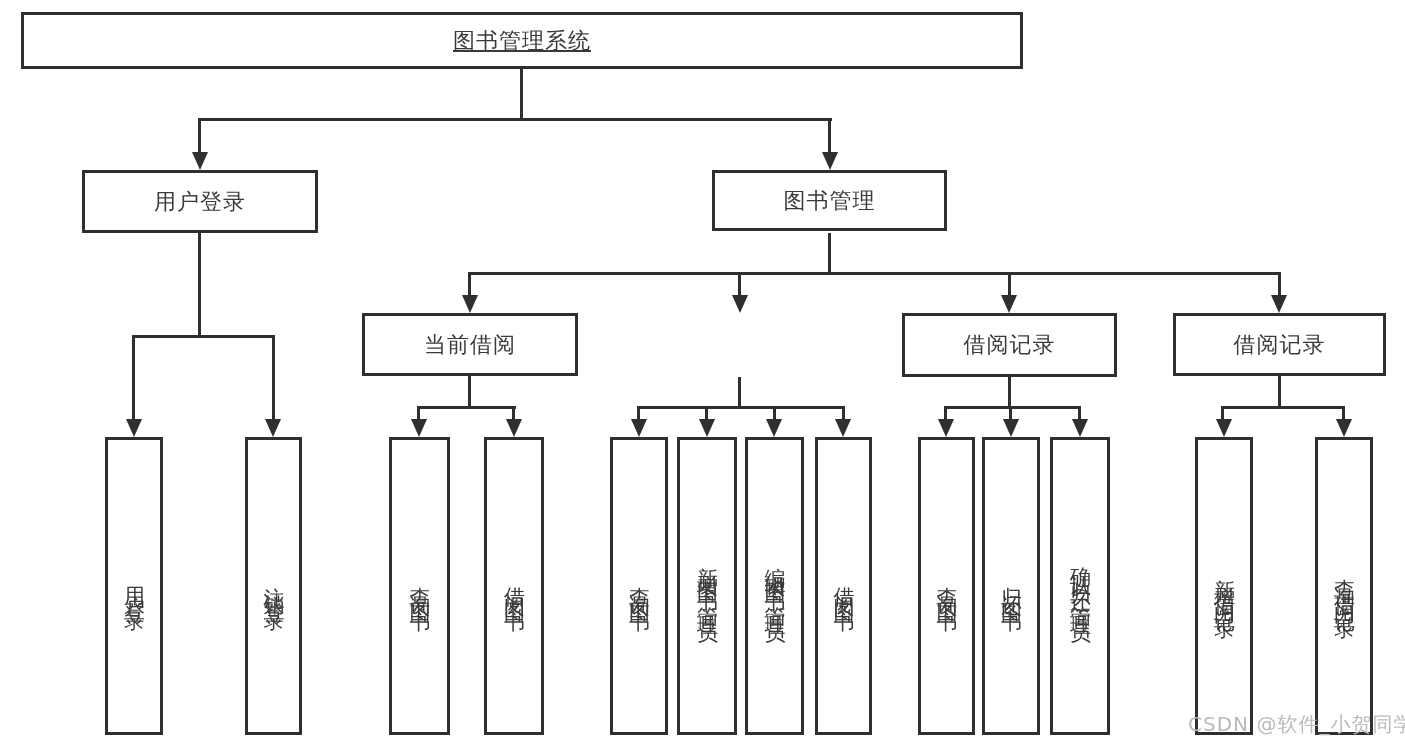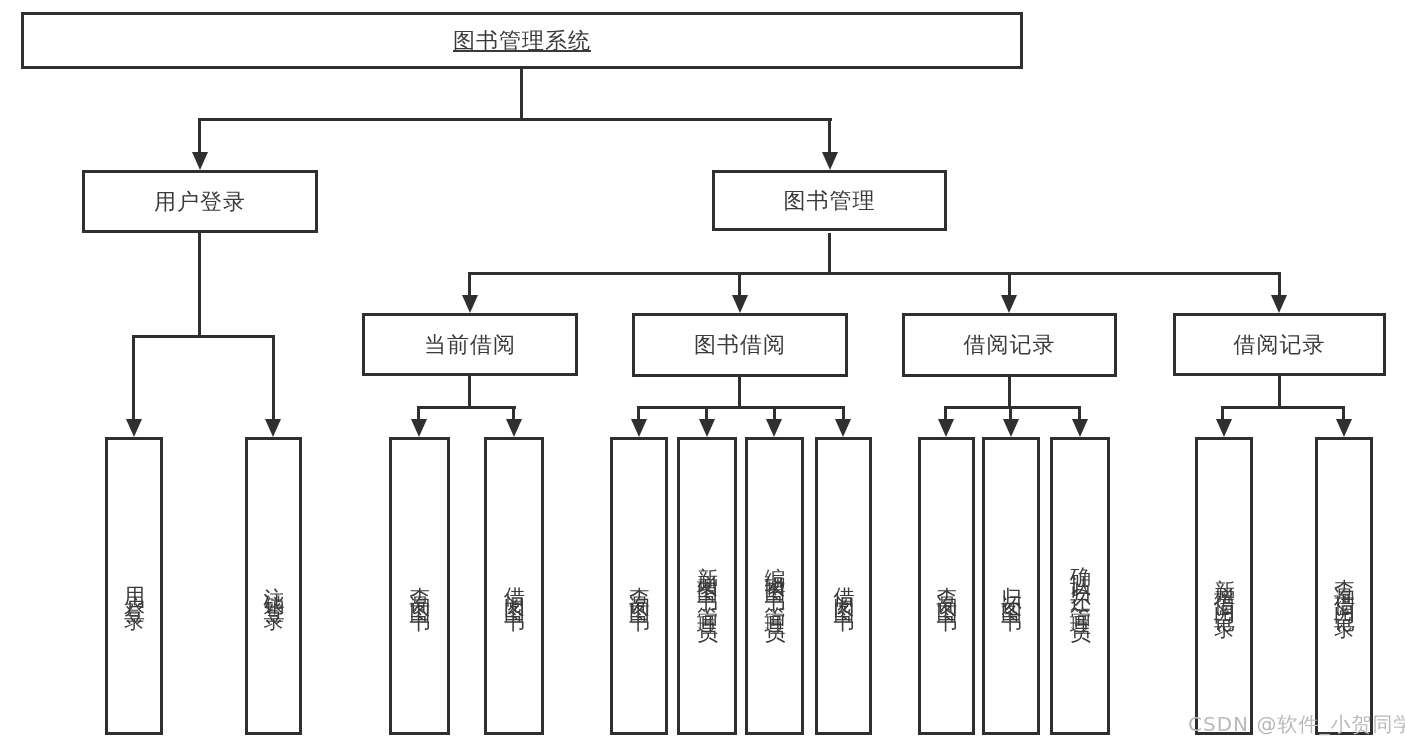--- a/index.html
+++ b/index.html
@@ -95,23 +95,20 @@
   <div class="vline" style="left:1008px;top:275px;height:22px;"></div>
   <div class="vline" style="left:1278px;top:275px;height:22px;"></div>
   <div class="arrow" style="left:462px;top:295px;"></div>
   <div class="arrow" style="left:732px;top:295px;"></div>
   <div class="arrow" style="left:1001px;top:295px;"></div>
   <div class="arrow" style="left:1271px;top:295px;"></div>
 
   <div class="node" style="left:362px;top:313px;width:216px;height:63px;">
     <span>当前借阅</span>
   </div>
-  <div class="node" style="left:632px;top:313px;width:216px;height:64px;">
-    <span>图书借阅</span>
-  </div>
   <div class="node" style="left:902px;top:313px;width:215px;height:64px;">
     <span>借阅记录</span>
   </div>
   <div class="node" style="left:1173px;top:313px;width:213px;height:63px;">
     <span>借阅记录</span>
   </div>
 
   <div class="vline" style="left:468px;top:376px;height:33px;"></div>
   <div class="hline" style="left:417px;top:406px;width:99px;"></div>
   <div class="vline" style="left:417px;top:406px;height:15px;"></div>

